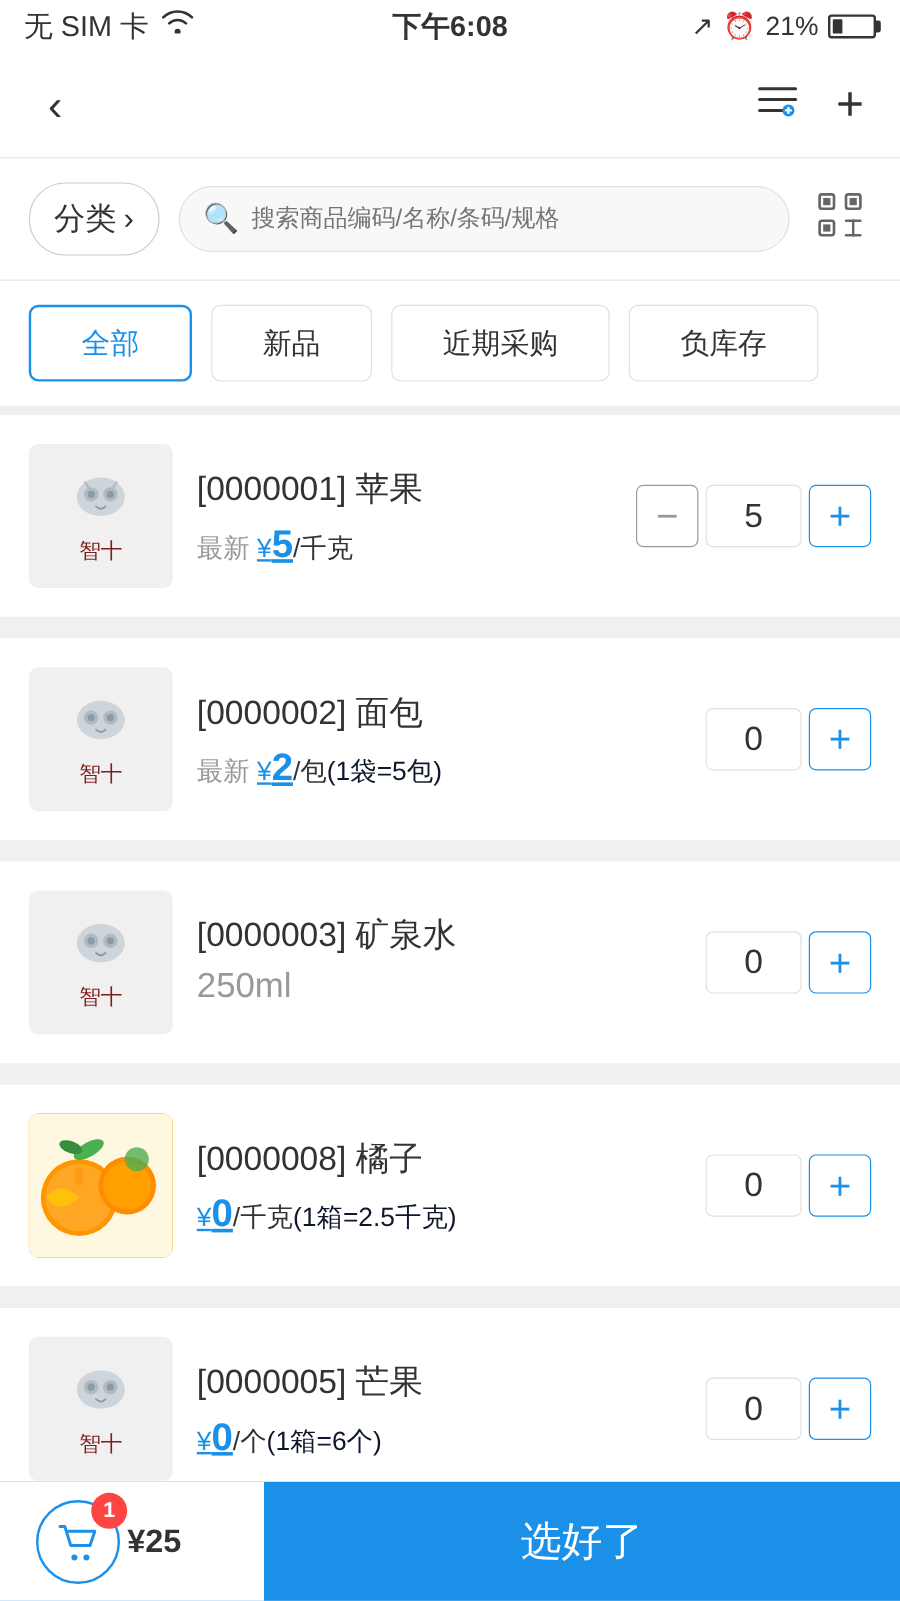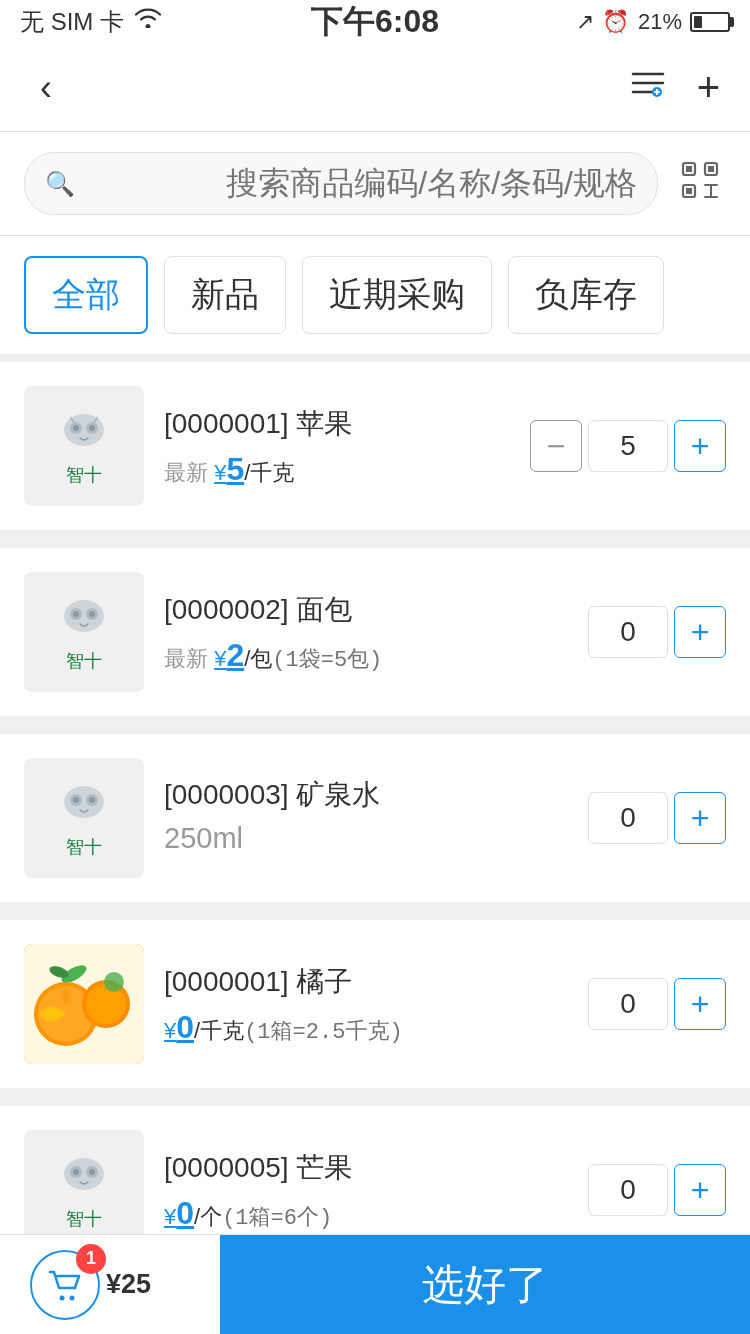--- a/index.html
+++ b/index.html
@@ -18,21 +18,21 @@
       background: #fff;
       height: 44px;
       display: flex;
       align-items: center;
       justify-content: space-between;
       padding: 0 20px;
       font-size: 24px;
       font-weight: 500;
     }
     .status-left { display: flex; gap: 10px; }
-    .status-center { font-size: 32px; font-weight: 600; margin-left: 12px; }
+    .status-center { font-size: 24px; font-weight: 600; margin-left: 12px; }
     .status-right { display: flex; align-items: center; gap: 8px; font-size: 22px; }
     .battery-icon {
       border: 2px solid #333;
       border-radius: 3px;
       width: 40px;
       height: 20px;
       position: relative;
       display: inline-block;
     }
     .battery-icon::after {
@@ -116,45 +116,44 @@
       border-radius: 30px;
       background: #f8f8f8;
       display: flex;
       align-items: center;
       padding: 12px 20px;
       gap: 10px;
     }
     .search-input-wrap input {
       border: none;
       background: transparent;
-      font-size: 32px;
+      font-size: 20px;
       color: #999;
       width: 100%;
       outline: none;
-      text-align: right;
     }
     .scan-btn {
       font-size: 32px;
       color: #666;
       cursor: pointer;
       padding: 6px;
     }
 
     
     .filter-tabs {
       background: #fff;
       display: flex;
       padding: 20px 24px;
       gap: 16px;
       border-bottom: 8px solid #f0f0f0;
     }
     .tab-btn {
-      padding: 14px 26px;
+      padding: 14px 42px;
       border-radius: 8px;
-      font-size: 34px;
+      font-size: 24px;
       border: 1px solid #e0e0e0;
       background: #fff;
       color: #333;
       cursor: pointer;
     }
     .tab-btn.active {
       border: 2px solid #1a90e8;
       color: #1a90e8;
       background: #fff;
     }
@@ -188,21 +187,21 @@
       flex-direction: column;
       align-items: center;
       gap: 4px;
     }
     .owl-icon {
       font-size: 36px;
       color: #b0b8c0;
     }
     .owl-text {
       font-size: 18px;
-      color: #15803d;
+      color: #7f1d1d;
     }
     .product-info {
       flex: 1;
       min-width: 0;
     }
     .product-name {
       font-size: 28px;
       font-weight: 500;
       color: #333;
       margin-bottom: 8px;
@@ -229,23 +228,22 @@
       color: #1a90e8;
       font-size: 32px;
       font-weight: 600;
       text-decoration: underline;
     }
     .price-unit {
       color: #333;
       font-size: 22px;
     }
     .price-note {
-      color: #737373;
+      color: #0f172a;
       font-size: 22px;
-      font-family: Liberation Mono, monospace;
     }
 
     
     .quantity-control {
       display: flex;
       align-items: center;
       gap: 6px;
       flex-shrink: 0;
     }
     .qty-btn {
@@ -338,21 +336,21 @@
       font-size: 27px;
       font-weight: 600;
       color: #333;
     }
     .confirm-btn {
       flex: 1;
       background: #1a90e8;
       height: 100%;
       border: none;
       color: #fff;
-      font-size: 42px;
+      font-size: 34px;
       font-weight: 500;
       cursor: pointer;
       display: flex;
       align-items: center;
       justify-content: center;
     }
 
     .separator {
       height: 16px;
       background: #f0f0f0;
@@ -394,20 +392,24 @@
         <circle cx="28" cy="26" r="5" fill="#1a90e8"></circle>
         <line x1="26" y1="26" x2="30" y2="26" stroke="#fff" stroke-width="2" stroke-linecap="round"></line>
         <line x1="28" y1="24" x2="28" y2="28" stroke="#fff" stroke-width="2" stroke-linecap="round"></line>
       </svg>
     </span>
     <span class="nav-add" style="font-size:40px; color:#333;">+</span>
   </div>
 </div>
 
 <div class="search-area">
+  <button class="category-btn">
+    <span>分类</span>
+    <span>›</span>
+  </button>
   <div class="search-input-wrap">
     <span style="color:#999; font-size:24px;">🔍</span>
     <input type="text" placeholder="搜索商品编码/名称/条码/规格" style="">
   </div>
   <span class="scan-btn">
     <svg width="40" height="40" viewBox="0 0 40 40" fill="none">
       <rect x="3" y="3" width="12" height="12" rx="2" stroke="#666" stroke-width="2.2" fill="none"></rect>
       <rect x="25" y="3" width="12" height="12" rx="2" stroke="#666" stroke-width="2.2" fill="none"></rect>
       <rect x="3" y="25" width="12" height="12" rx="2" stroke="#666" stroke-width="2.2" fill="none"></rect>
       <rect x="6" y="6" width="6" height="6" fill="#666"></rect>
@@ -534,21 +536,21 @@
         <circle cx="82" cy="60" r="20" fill="#ffa000"></circle>
 
         <ellipse cx="50" cy="30" rx="14" ry="6" fill="#4caf50" transform="rotate(-30 50 30)"></ellipse>
         <ellipse cx="35" cy="28" rx="10" ry="5" fill="#388e3c" transform="rotate(20 35 28)"></ellipse>
         <circle cx="90" cy="38" r="10" fill="#4caf50" opacity="0.8"></circle>
 
         <path d="M15 70 Q25 55 42 70 Q25 85 15 70 Z" fill="#ffcc02" opacity="0.7"></path>
       </svg>
     </div>
     <div class="product-info">
-      <div class="product-name">[0000001] 橘子</div>
+      <div class="product-name">[0000008] 橘子</div>
       <div class="product-price">
         <span class="price-currency">¥</span><span class="price-number">0</span><span class="price-unit">/千克</span><span class="price-note">(1箱=2.5千克)</span>
       </div>
     </div>
     <div class="quantity-control">
       <input class="qty-input" type="text" value="0" style="">
       <button class="qty-btn">+</button>
     </div>
   </div>
 

